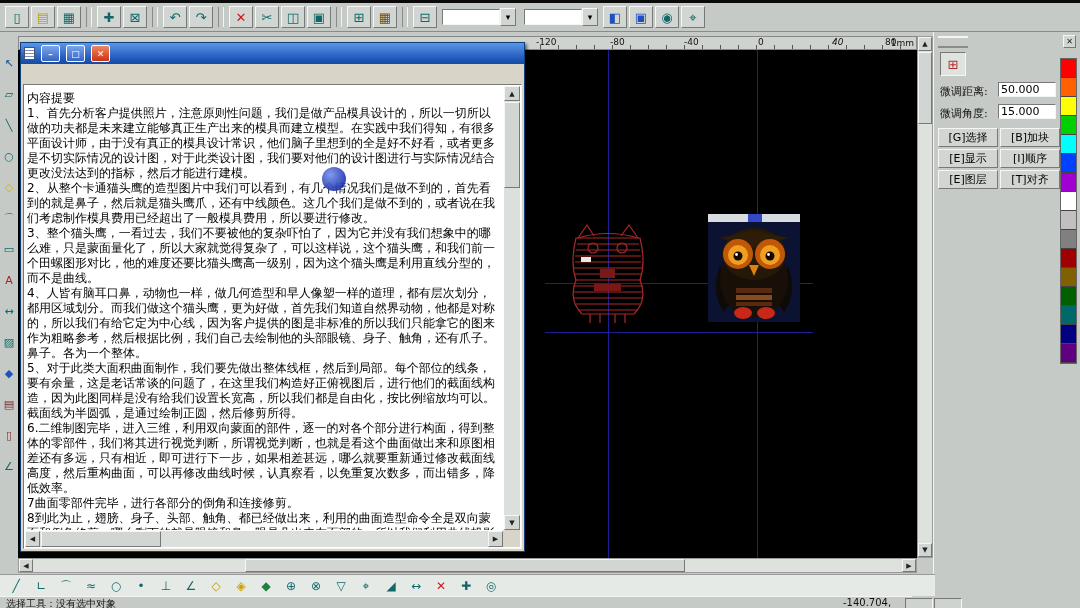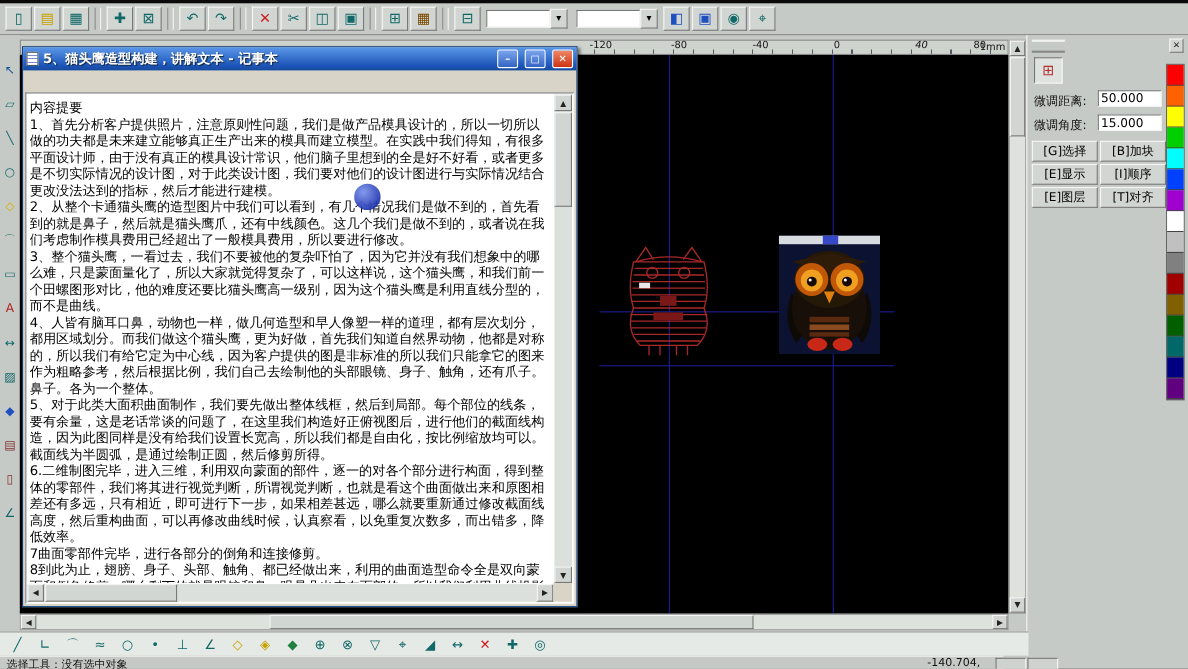--- a/index.html
+++ b/index.html
@@ -411,21 +411,20 @@
 <div id="statusbar">
   <span id="status-left">选择工具：没有选中对象</span>
   <span id="status-coords">-140.704, -94.492</span>
   <span class="scell" style="left:905px;width:26px"></span>
   <span class="scell" style="left:934px;width:26px"></span>
 </div>
 
 <div id="notepad">
   <div id="np-title">
     <span id="np-fileicon"></span>
-    <span id="np-title-text">5、猫头鹰造型构建，讲解文本 - 记事本</span>
     <span class="np-btn">
         <span>–</span>
       </span>
     <span class="np-btn">
         <span>□</span>
       </span>
     <span class="np-btn close">
         <span>✕</span>
       </span>
   </div>

